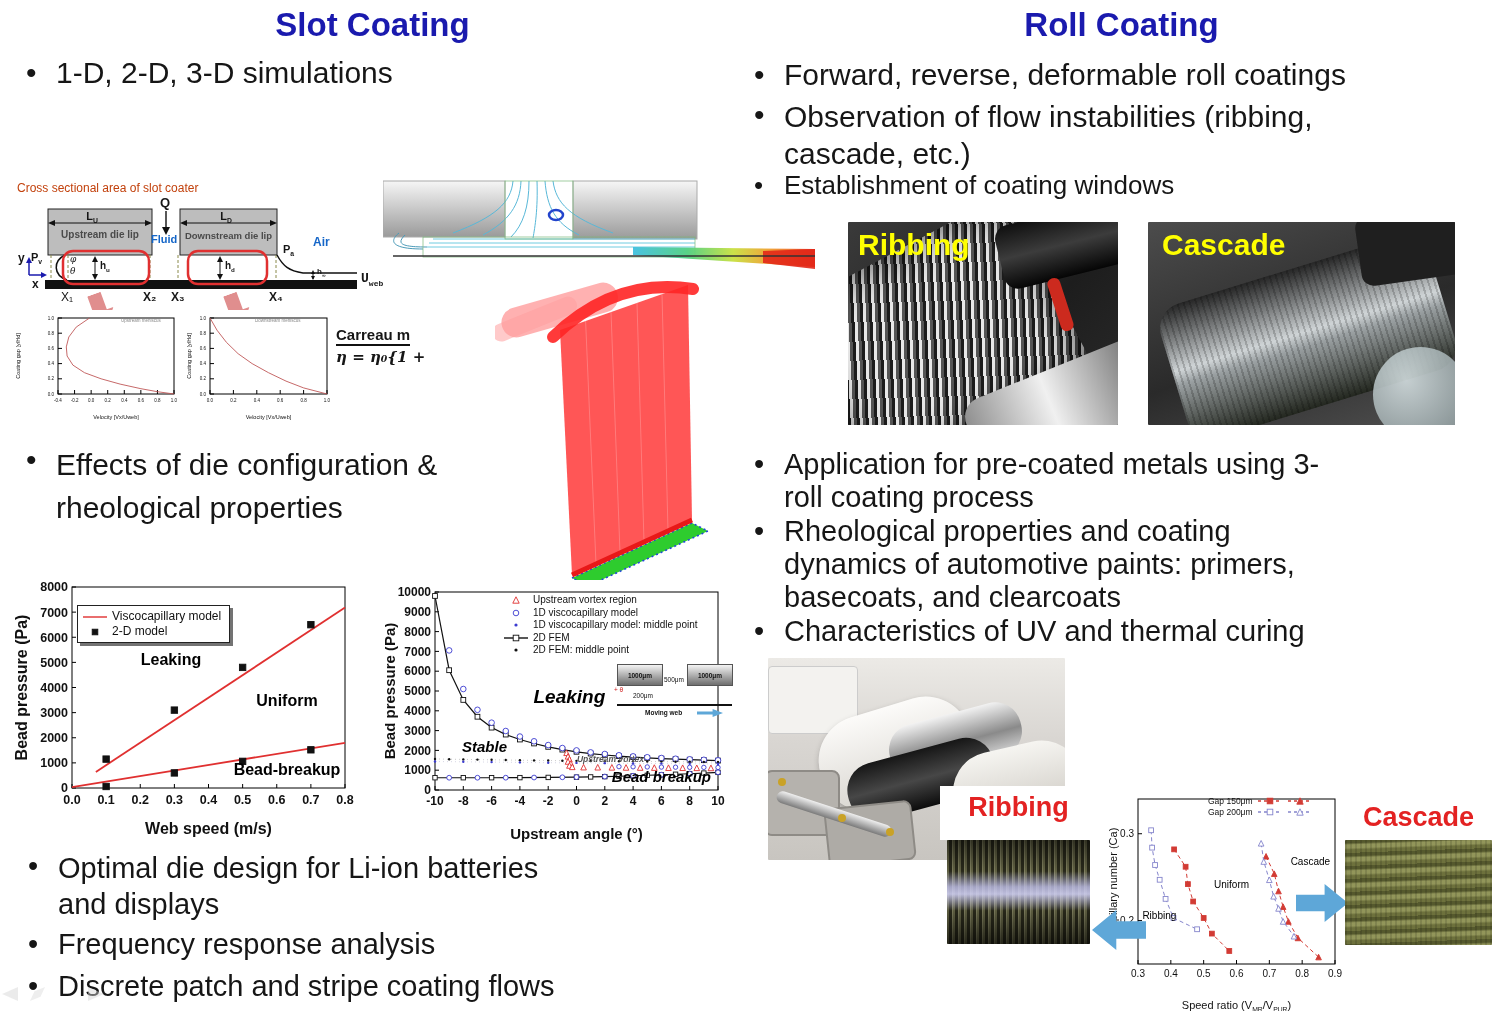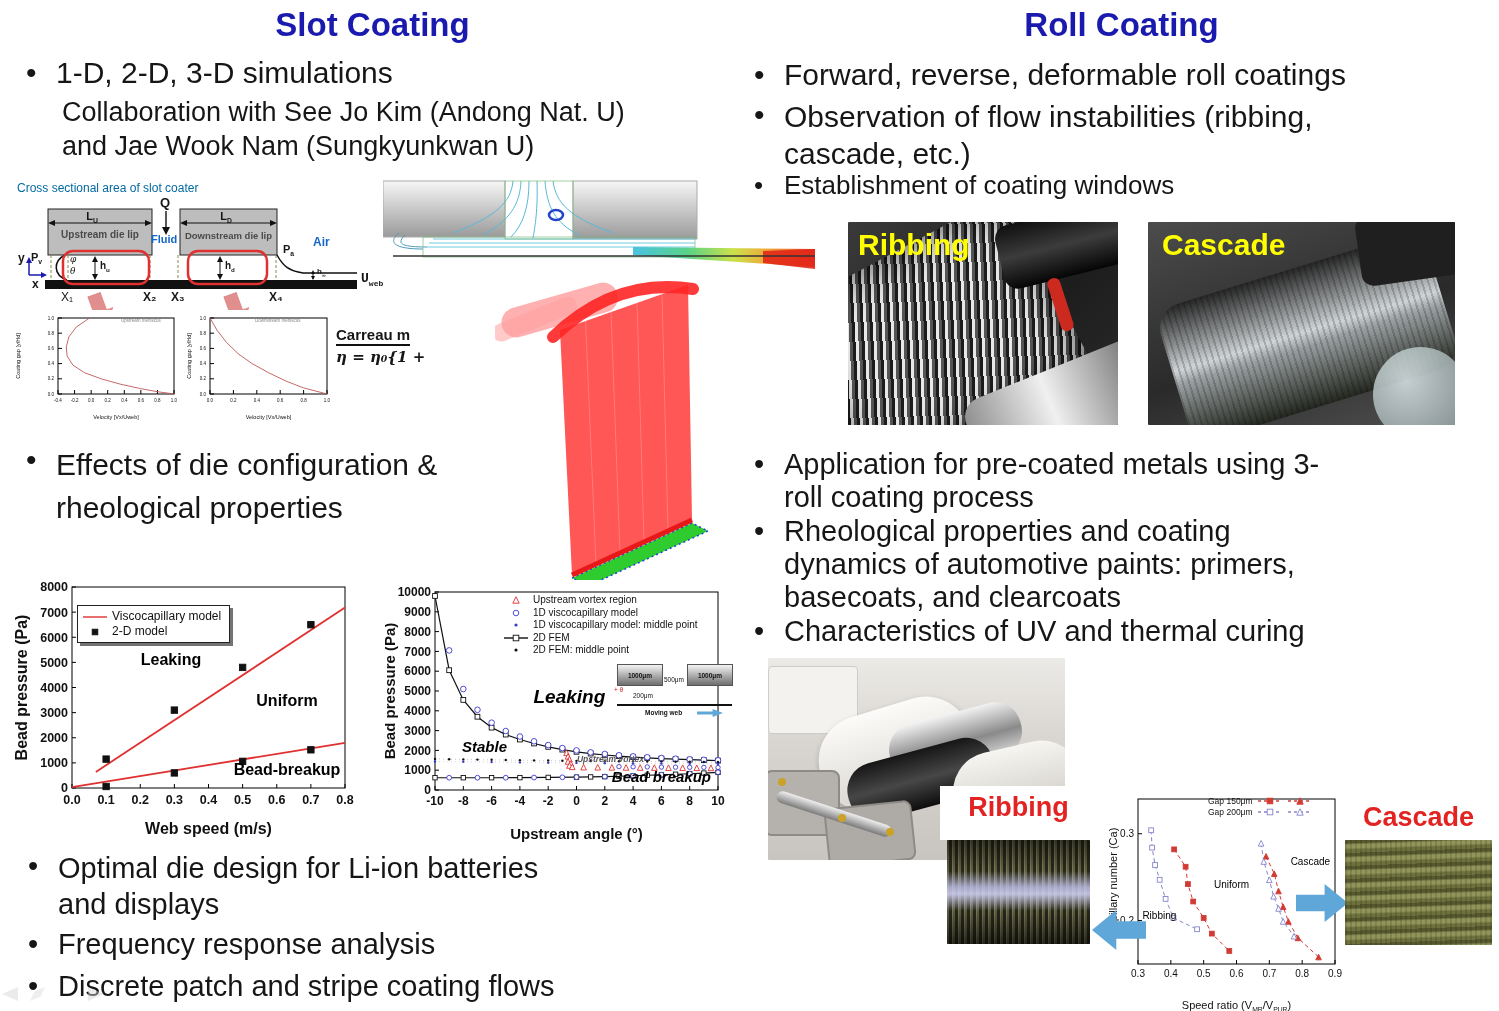--- a/index.html
+++ b/index.html
@@ -43,24 +43,20 @@
 
   <div class="abs title" style="left:0;top:6px;width:745px;">Slot Coating</div>
   <div class="abs title" style="left:754px;top:6px;width:735px;">Roll Coating</div>
 
   <div class="bullet" style="left:22px;top:56px;font-size:30px;">
     <span class="dot">•</span>
     <div class="btxt">
         <div>1-D, 2-D, 3-D simulations</div>
       </div>
   </div>
-  <div class="abs" style="left:62px;top:95px;font-size:27px;line-height:34px;">
-    <div>Collaboration with See Jo Kim (Andong Nat. U)</div>
-    <div>and Jae Wook Nam (Sungkyunkwan U)</div>
-  </div>
 
   <div class="abs" style="left:15px;top:183px;width:375px;height:135px;">
     <svg width="375" height="135" style="position:absolute;left:0;top:0;">
       <rect x="33" y="26" width="104" height="46" fill="#bdbdbd" stroke="#222"></rect>
       <rect x="165" y="26" width="97" height="46" fill="#bdbdbd" stroke="#222"></rect>
       <line x1="38" y1="40" x2="132" y2="40" stroke="#111"></line>
       <polygon points="33,40 40,37 40,43" fill="#111"></polygon>
         <polygon points="137,40 130,37 130,43" fill="#111"></polygon>
       <line x1="170" y1="40" x2="257" y2="40" stroke="#111"></line>
       <polygon points="165,40 172,37 172,43" fill="#111"></polygon>
@@ -84,21 +80,21 @@
         <polygon points="298,97 296,93 300,93" fill="#111"></polygon>
       <path d="M50,72 C38,78 38,92 52,97" fill="none" stroke="#111" stroke-width="1.5"></path>
       <path d="M262,72 C268,83 274,88 288,90 L342,90" fill="none" stroke="#111" stroke-width="1.5"></path>
       <rect x="48" y="68" width="86" height="33" rx="10" fill="none" stroke="#e03030" stroke-width="2.5"></rect>
       <rect x="173" y="68" width="79" height="33" rx="10" fill="none" stroke="#e03030" stroke-width="2.5"></rect>
       <line x1="14" y1="92" x2="14" y2="78" stroke="#1a1aae" stroke-width="1.5"></line>
       <polygon points="14,74 11,80 17,80" fill="#1a1aae"></polygon>
       <line x1="14" y1="92" x2="28" y2="92" stroke="#1a1aae" stroke-width="1.5"></line>
       <polygon points="32,92 26,89 26,95" fill="#1a1aae"></polygon>
     </svg>
-    <span class="dlab" style="left:2px;top:-2px;font-size:12px;color:#0369a1;">Cross sectional area of slot coater</span>
+    <span class="dlab" style="left:2px;top:-2px;font-size:12px;color:#c2410c;">Cross sectional area of slot coater</span>
     <span class="dlab" style="left:62px;top:27px;width:30px;text-align:center;font-size:11px;font-weight:bold;"><span>L</span><span class="sub">U</span></span>
     <span class="dlab" style="left:196px;top:27px;width:30px;text-align:center;font-size:11px;font-weight:bold;"><span>L</span><span class="sub">D</span></span>
     <span class="dlab" style="left:145px;top:12px;font-size:13px;font-weight:bold;">Q</span>
     <span class="dlab" style="left:136px;top:50px;font-size:11px;font-weight:bold;color:#1566c8;">Fluid</span>
     <span class="dlab" style="left:298px;top:52px;font-size:12px;font-weight:bold;color:#1566c8;">Air</span>
     <span class="dlab" style="left:37px;top:46px;width:96px;text-align:center;font-size:10px;font-weight:bold;color:#4a4a4a;">Upstream die lip</span>
     <span class="dlab" style="left:166px;top:47px;width:95px;text-align:center;font-size:9.5px;font-weight:bold;color:#4a4a4a;">Downstream die lip</span>
     <span class="dlab" style="left:268px;top:60px;font-size:11px;font-weight:bold;"><span>P</span><span class="sub">a</span></span>
     <span class="dlab" style="left:16px;top:68px;font-size:11px;font-weight:bold;"><span>P</span><span class="sub">v</span></span>
     <span class="dlab" style="left:85px;top:77px;font-size:10px;font-weight:bold;"><span>h</span><span class="sub">u</span></span>

